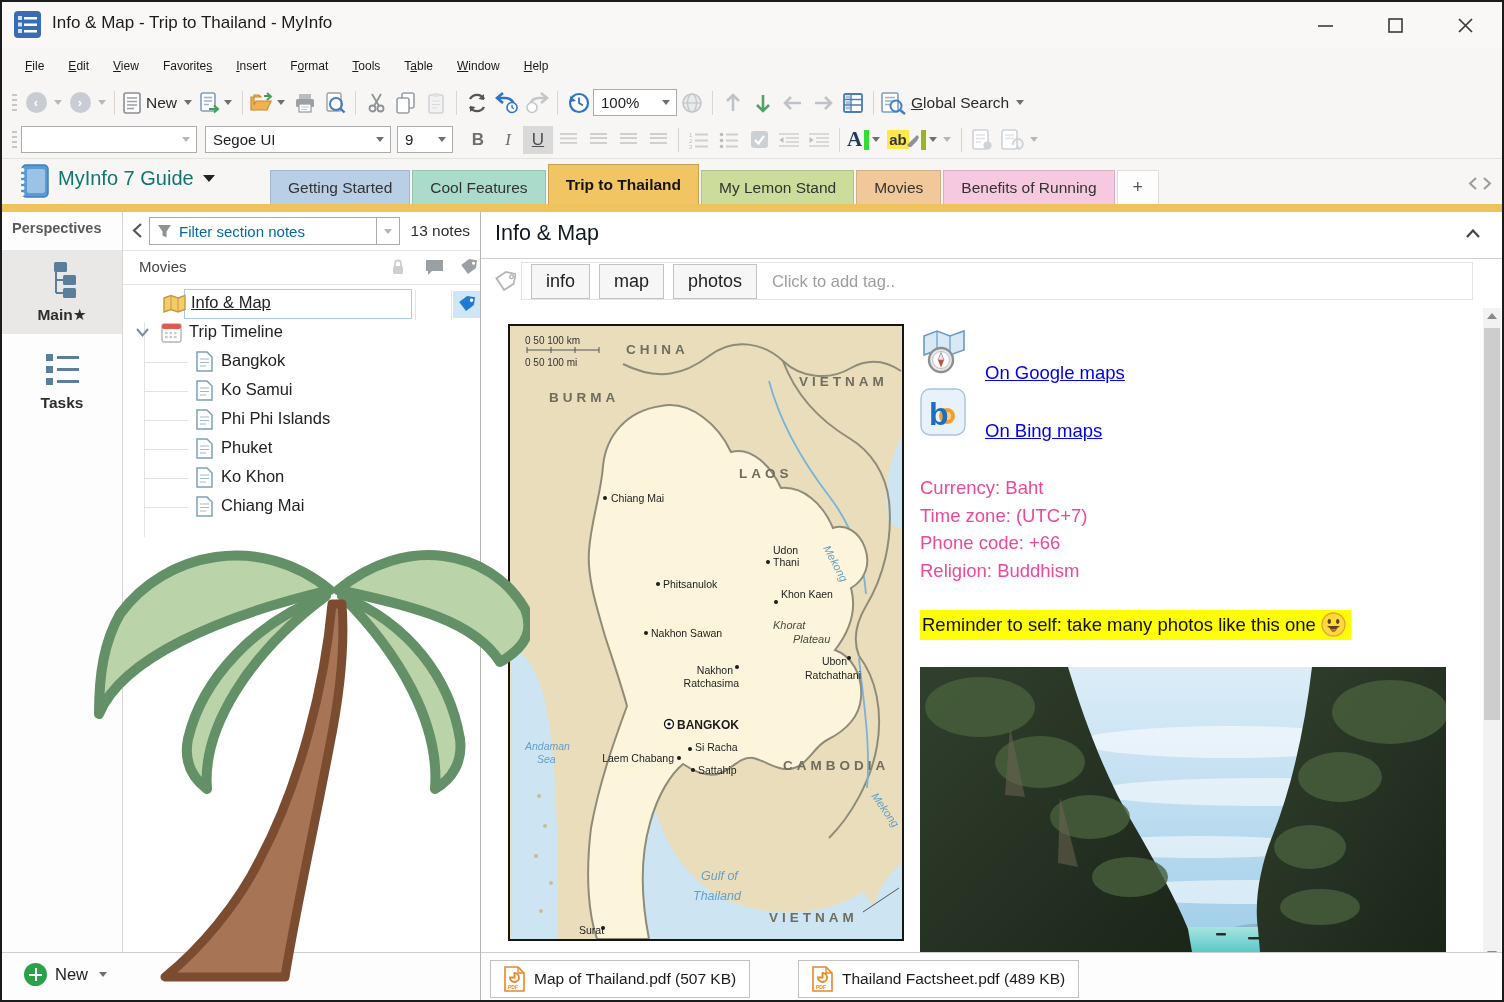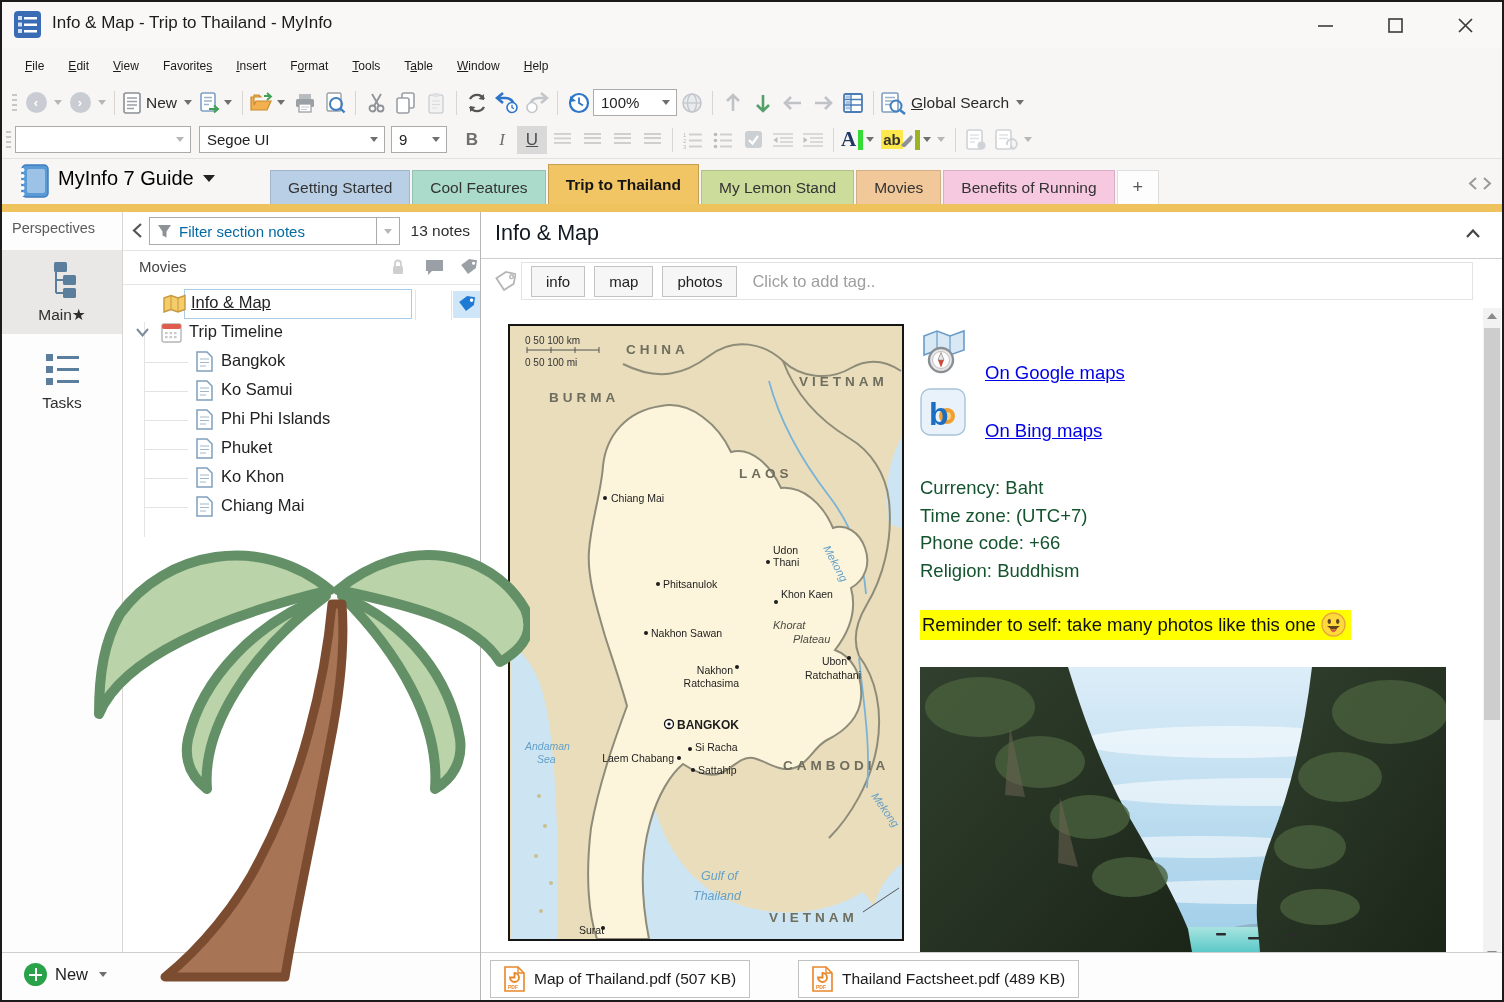--- a/index.html
+++ b/index.html
@@ -11,45 +11,45 @@
   .app-icon{left:12px;top:9px;width:27px;height:27px;border-radius:4px;background:#3a6cb5;}
   .title-text{left:50px;top:11px;font-size:17px;color:#1c1c1c;}
   .win-btn{top:8px;width:46px;height:30px;display:flex;align-items:center;justify-content:center;}
   
   .menubar{left:0;top:46px;width:100%;height:36px;display:flex;align-items:center;padding-left:12px;box-sizing:border-box;gap:2px;}
   .menu-item{padding:6px 11px;font-size:12px;color:#1b1b1b;}
   .menu-item u{text-decoration:underline;}
   
   .toolbar{left:0;width:100%;display:flex;align-items:center;box-sizing:border-box;}
   .tb1{top:82px;height:37px;padding-left:6px;}
-  .tb2{top:119px;height:38px;border-bottom:1px solid #e4e2df;}
+  .tb2{top:119px;height:38px;padding-left:6px;border-bottom:1px solid #e4e2df;}
   .grip{width:5px;height:18px;margin:0 4px;background:repeating-linear-gradient(#c9c7c4 0 2px,transparent 2px 5px);}
   .tbtn{display:flex;align-items:center;justify-content:center;height:28px;min-width:26px;padding:0 2px;}
   .tsep{width:1px;height:24px;background:#d8d6d2;margin:0 5px;}
   .caret{width:0;height:0;border-left:4px solid transparent;border-right:4px solid transparent;border-top:5px solid #6f6f6f;margin:0 3px;}
   .caret.dim{border-top-color:#b7b7b7;}
   .navcirc{width:21px;height:21px;border-radius:50%;background:#c9cdd3;color:#fff;display:flex;align-items:center;justify-content:center;font-size:13px;font-weight:bold;}
   .combo{height:27px;border:1px solid #ababab;background:#fff;display:flex;align-items:center;box-sizing:border-box;}
   .combo .cbody{flex:1;padding:0 7px;font-size:15px;color:#222;}
   .combo .cdrop{width:20px;height:100%;display:flex;align-items:center;justify-content:center;}
   .tlabel{font-size:15.5px;color:#2a2a2a;margin:0 4px;}
   .fmt{font-size:17px;color:#8d8d8d;width:26px;text-align:center;}
   .bars{width:17px;height:13px;}
   .b-l{background:repeating-linear-gradient(#cfcfcf 0 2px,transparent 2px 4.5px);}
   
   .tabbar{left:0;top:157px;width:100%;height:45px;background:#f7f6f4;}
-  .nblabel{left:56px;top:8px;font-size:20px;color:#000000;}
+  .nblabel{left:56px;top:8px;font-size:20px;color:#0f766e;}
   .tabs{left:268px;top:5px;display:flex;align-items:flex-end;height:40px;}
   .tab{height:33px;display:flex;align-items:center;padding:0 17px;font-size:15.5px;color:#333;margin-right:2px;border:1px solid rgba(0,0,0,.12);border-bottom:none;}
   .tab.active{height:39px;font-weight:bold;color:#151515;border-color:rgba(0,0,0,.18);}
   .tab.plus{background:#fdfdfd;color:#555;font-size:18px;padding:0 15px;}
   .tabstrip{left:0;top:202px;width:100%;height:8px;background:#eec25c;}
   .tabscroll{right:10px;top:18px;display:flex;gap:6px;color:#9a9a9a;font-size:13px;}
   
-  .sidebar{left:0;top:210px;width:120px;height:740px;background:#fdfdfd;}
+  .sidebar{left:0;top:210px;width:120px;height:740px;background:#fdfdfd;font-weight:bold;}
   .persp-h{left:10px;top:8px;font-size:14.5px;color:#5b5b5b;}
   .persp-item{left:0;width:120px;display:flex;flex-direction:column;align-items:center;gap:6px;padding:10px 0;}
   .persp-item.sel{background:#e9e8e7;}
   .persp-label{font-size:15.5px;color:#2e2e2e;}
   .treepanel{left:120px;top:210px;width:358px;height:740px;background:#fff;border-left:1px solid #d8d6d2;box-sizing:border-box;}
   .tree-h{left:0;top:0;width:100%;height:38px;border-bottom:1px solid #e4e4e4;}
   .colhead{left:0;top:38px;width:100%;height:34px;border-bottom:1px solid #e4e4e4;font-size:15px;color:#454545;}
   .colsep{top:40px;width:1px;height:30px;background:#e4e4e4;}
   .trow{left:0;width:100%;height:29px;}
   .trow-label{font-size:16.5px;color:#222;white-space:nowrap;}
@@ -62,25 +62,25 @@
   .newbtn .plus:before,.newbtn .plus:after{content:"";position:absolute;background:#fff;}
   .newbtn .plus:before{left:5px;top:10.5px;width:13px;height:2.5px;}
   .newbtn .plus:after{left:10.5px;top:5px;width:2.5px;height:13px;}
   .newbtn .nlabel{font-size:16.5px;color:#222;}
   
   .content{left:478px;top:210px;width:1024px;height:792px;background:#fff;border-left:1px solid #b9b7b3;box-sizing:border-box;}
   .note-h{left:0;top:0;width:100%;height:46px;border-bottom:1px solid #cfcfcf;}
   .note-title{left:14px;top:9px;font-size:21.5px;color:#101820;}
   .tagrow{left:0;top:46px;width:100%;height:46px;}
   .chipbox{left:40px;top:4px;width:952px;height:38px;border:1px solid #e3e3e3;display:flex;align-items:center;padding-left:9px;box-sizing:border-box;gap:9px;}
-  .chip{border:1px solid #c3c3c3;background:#f6f6f6;padding:6px 14px;font-size:15px;color:#222;}
+  .chip{border:1px solid #c3c3c3;background:#f6f6f6;padding:6px 14px;font-size:18px;color:#222;}
   .chip-ph{font-size:16.5px;color:#9e9e9e;margin-left:6px;}
   .mapimg{left:27px;top:112px;width:392px;height:613px;border:2px solid #151515;background:#e9ddbb;}
   .link{font-size:18.5px;color:#0000e8;text-decoration:underline;}
-  .facts{left:439px;top:262px;font-size:18.5px;line-height:27.5px;color:#14532d;}
+  .facts{left:439px;top:262px;font-size:18.5px;line-height:27.5px;color:#ec4899;}
   .reminder{left:439px;top:398px;background:#ffff00;padding:2px 5px 3px 2px;font-size:18.5px;color:#111;display:flex;align-items:center;gap:5px;}
   .photo{left:439px;top:455px;width:526px;height:285px;}
   .vscroll{left:1002px;top:96px;width:18px;height:654px;background:#f2f2f2;}
   .vthumb{left:1px;top:20px;width:16px;height:392px;background:#cdcdcd;}
   .sarr{width:0;height:0;border-left:5px solid transparent;border-right:5px solid transparent;}
   .attachbar{left:0;top:740px;width:100%;height:52px;background:#fdfdfd;border-top:1px solid #cfcfcf;box-sizing:border-box;}
   .attach{top:7px;height:38px;background:#fff;border:1px solid #c2c2c2;display:flex;align-items:center;gap:9px;padding:0 13px;font-size:15.5px;color:#1c1c1c;box-sizing:border-box;}
   .palm{left:88px;top:542px;width:440px;height:440px;z-index:40;pointer-events:none;}
   svg text{font-family:"Liberation Sans","DejaVu Sans",sans-serif;}
 </style>

